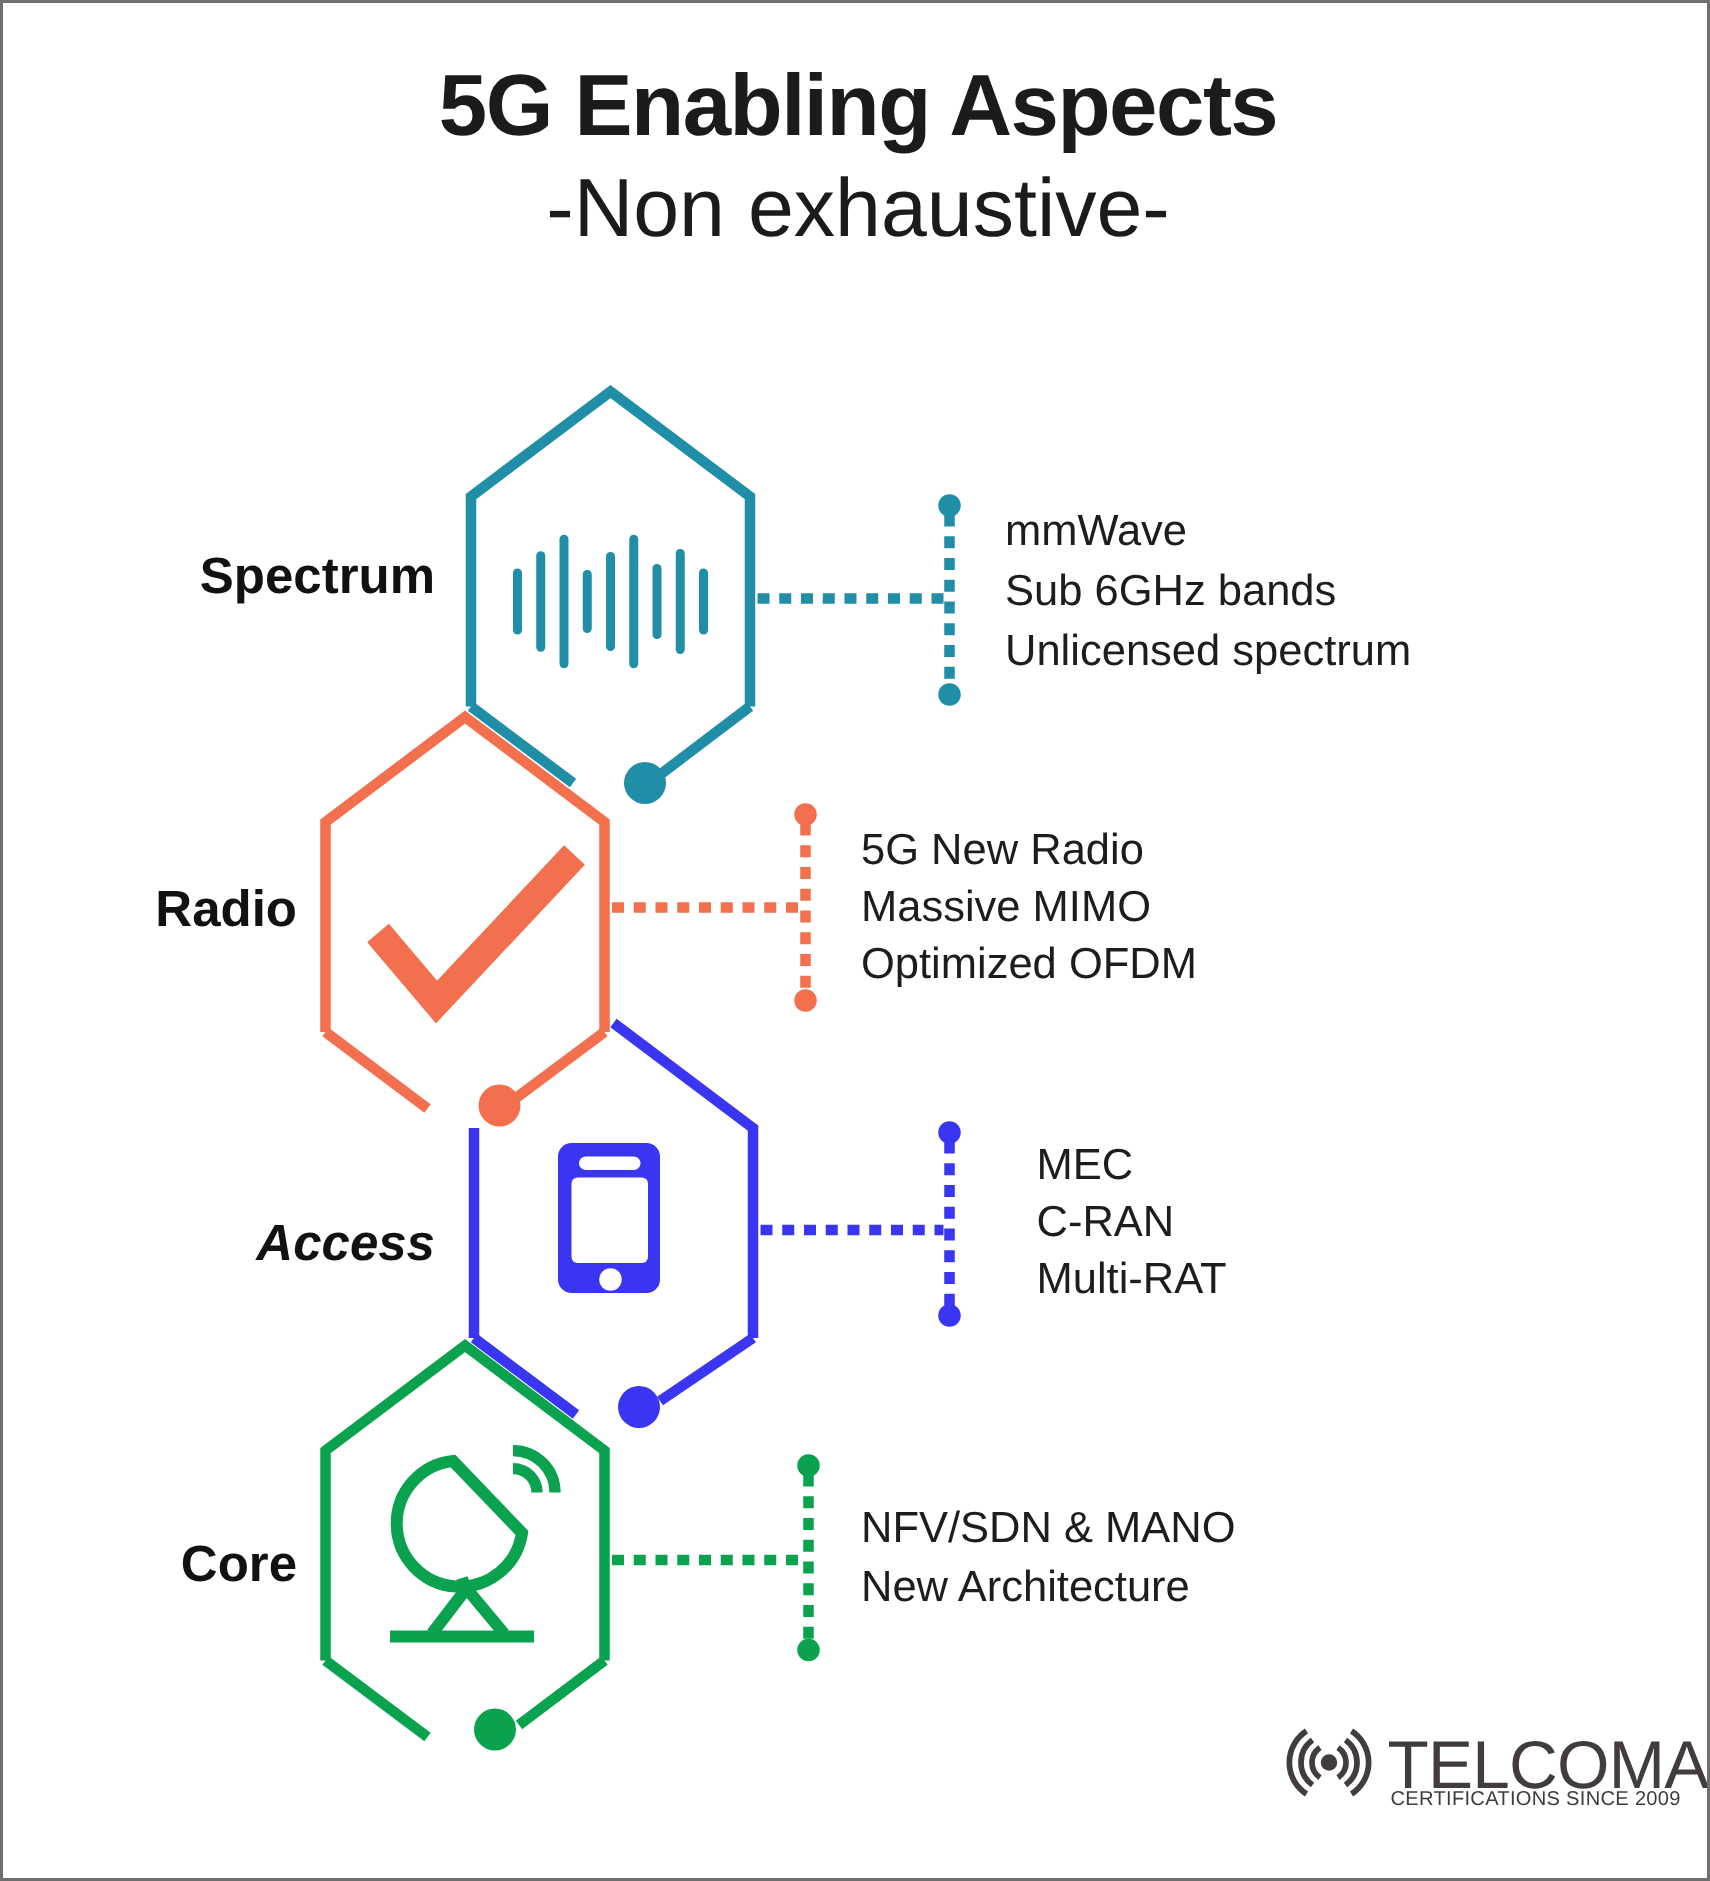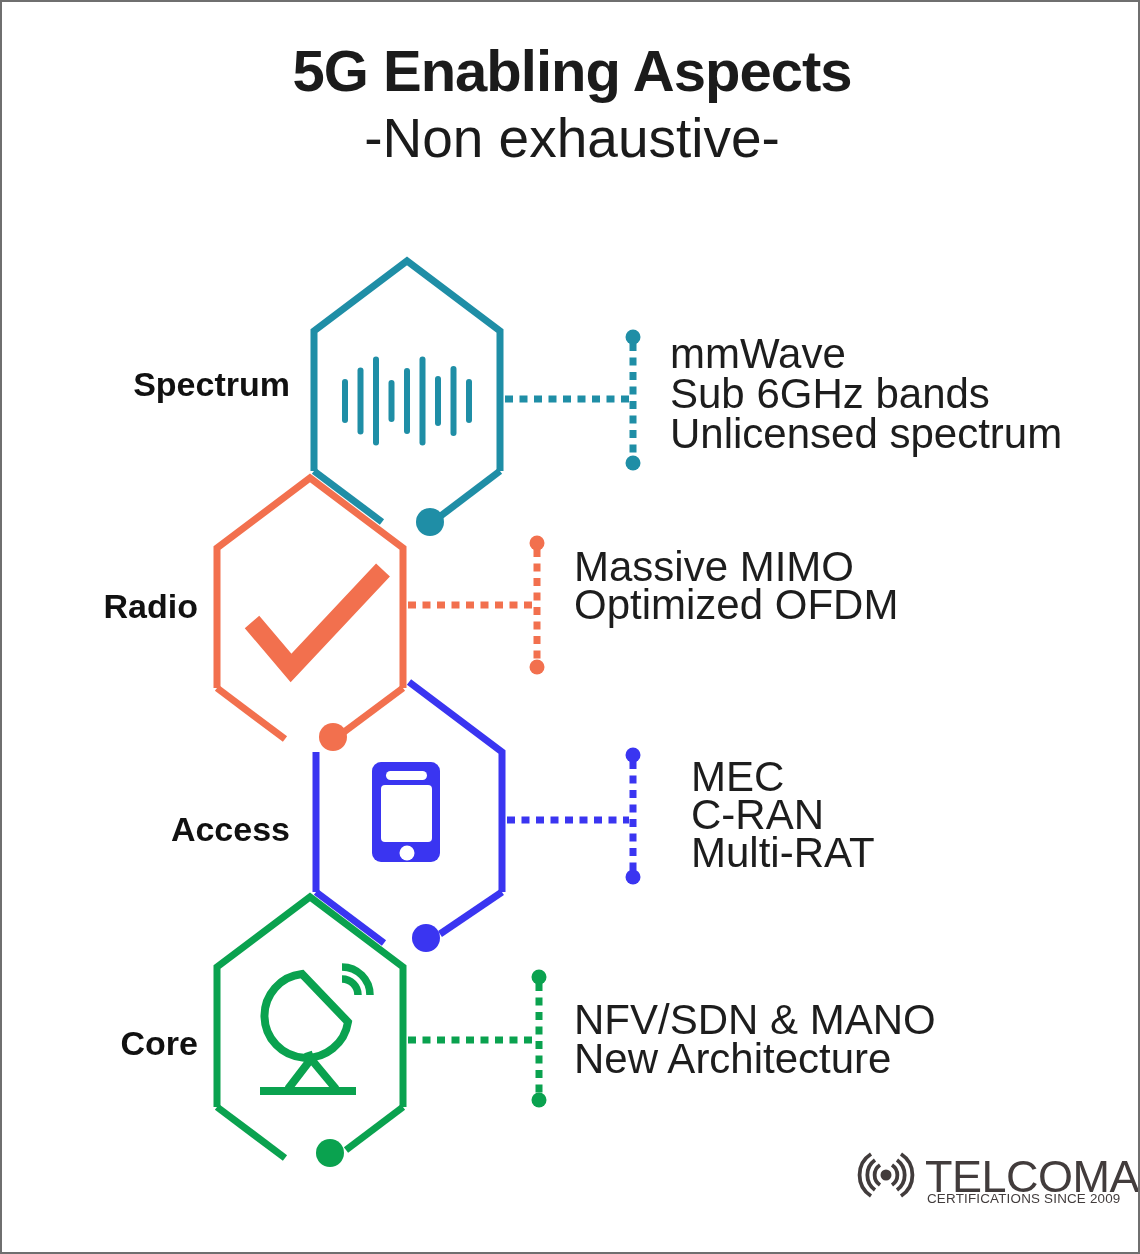--- a/index.html
+++ b/index.html
@@ -20,30 +20,30 @@
   #main-title{
     font-size:58px;font-weight:700;letter-spacing:-1px;line-height:66px;
   }
   #sub-title{
     font-size:55px;font-weight:400;letter-spacing:0px;line-height:60px;margin-top:4px;
   }
   .hex-label{
     color:#111111;font-size:34px;font-weight:700;white-space:nowrap;
   }
   .bullets{
-    color:#1d1d1d;font-size:42px;font-weight:400;white-space:nowrap;
+    color:#1d1d1d;font-size:29px;font-weight:400;white-space:nowrap;
   }
   .bullets div{display:block;}
   #bullets-spectrum{left:668px;top:332px;line-height:40px;}
   #bullets-radio{left:572px;top:546px;line-height:38px;}
   #bullets-access{left:665px;top:756px;line-height:38px;margin-left:24px;}
   #bullets-core{left:572px;top:998px;line-height:39px;}
   #label-spectrum{right:848px;top:363px;}
   #label-radio{right:940px;top:585px;}
-  #label-access{right:848px;top:808px;}
+  #label-access{right:848px;top:808px;font-style:italic;}
   #label-core{right:940px;top:1022px;}
   #diagram-svg{left:0;top:0;}
 
   
   .s-spectrum{stroke:var(--c-spectrum);} .f-spectrum{fill:var(--c-spectrum);}
   .s-radio{stroke:var(--c-radio);}       .f-radio{fill:var(--c-radio);}
   .s-access{stroke:var(--c-access);}     .f-access{fill:var(--c-access);}
   .s-core{stroke:var(--c-core);}         .f-core{fill:var(--c-core);}
   .s-logo{stroke:var(--c-logo);}         .f-logo{fill:var(--c-logo);}
   .hexline{fill:none;stroke-width:7;stroke-linejoin:miter;stroke-linecap:butt;}
@@ -155,20 +155,21 @@
 <div class="abs hex-label" id="label-radio">Radio</div>
 <div class="abs hex-label" id="label-access">Access</div>
 <div class="abs hex-label" id="label-core">Core</div>
 
 <div class="abs bullets" id="bullets-spectrum">
   <div>mmWave</div>
   <div>Sub 6GHz bands</div>
   <div>Unlicensed spectrum</div>
 </div>
 <div class="abs bullets" id="bullets-radio">
+  <div>5G New Radio</div>
   <div>Massive MIMO</div>
   <div>Optimized OFDM</div>
 </div>
 <div class="abs bullets" id="bullets-access">
   <div>MEC</div>
   <div>C-RAN</div>
   <div>Multi-RAT</div>
 </div>
 <div class="abs bullets" id="bullets-core">
   <div>NFV/SDN &amp; MANO</div>

